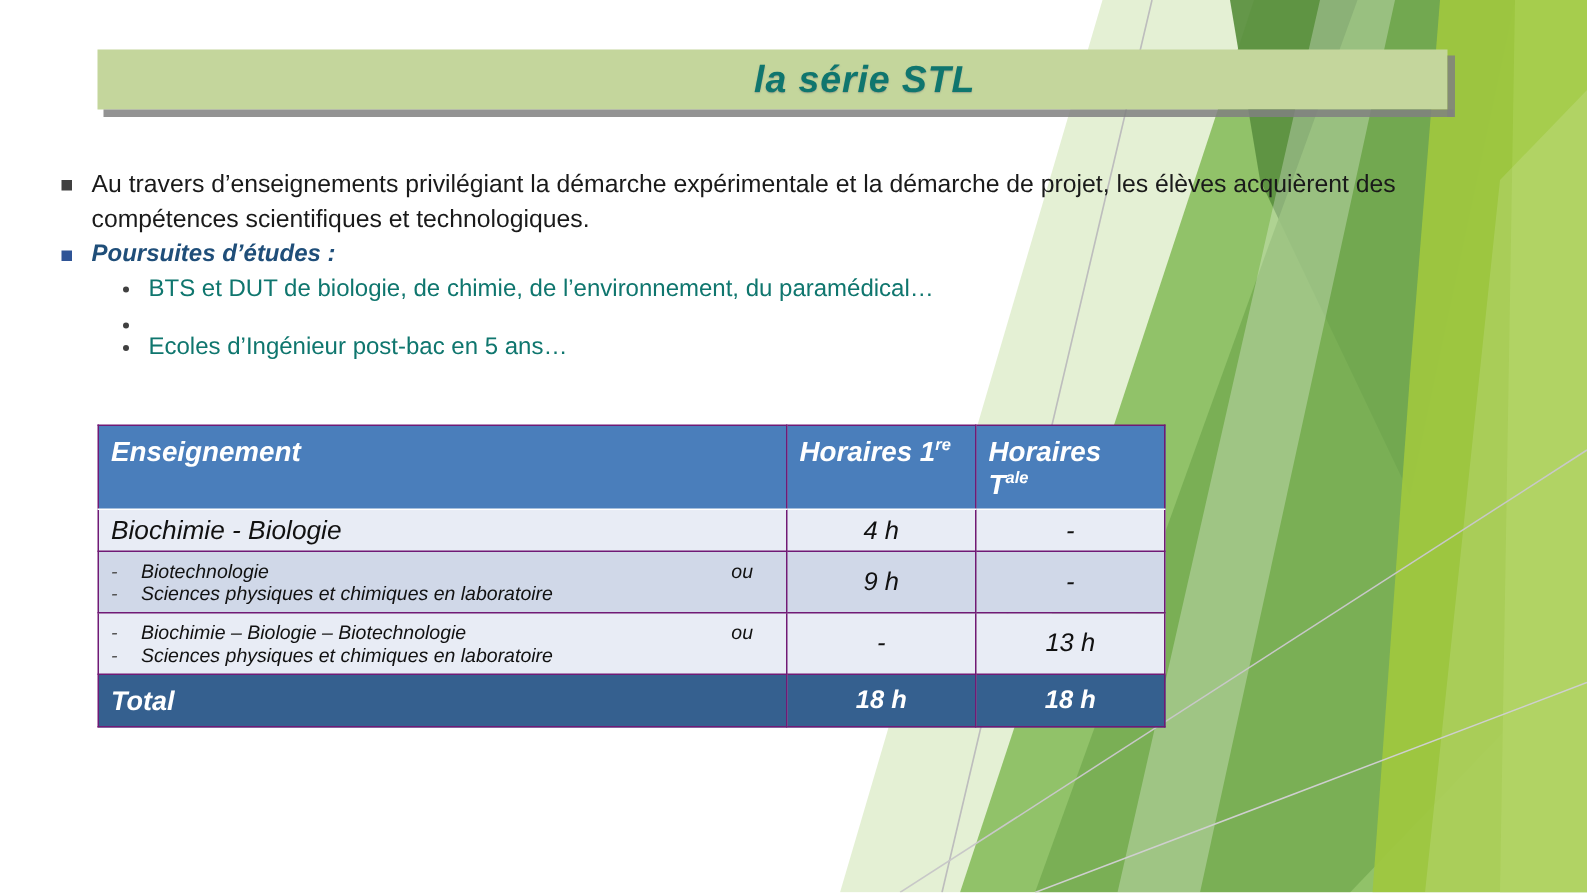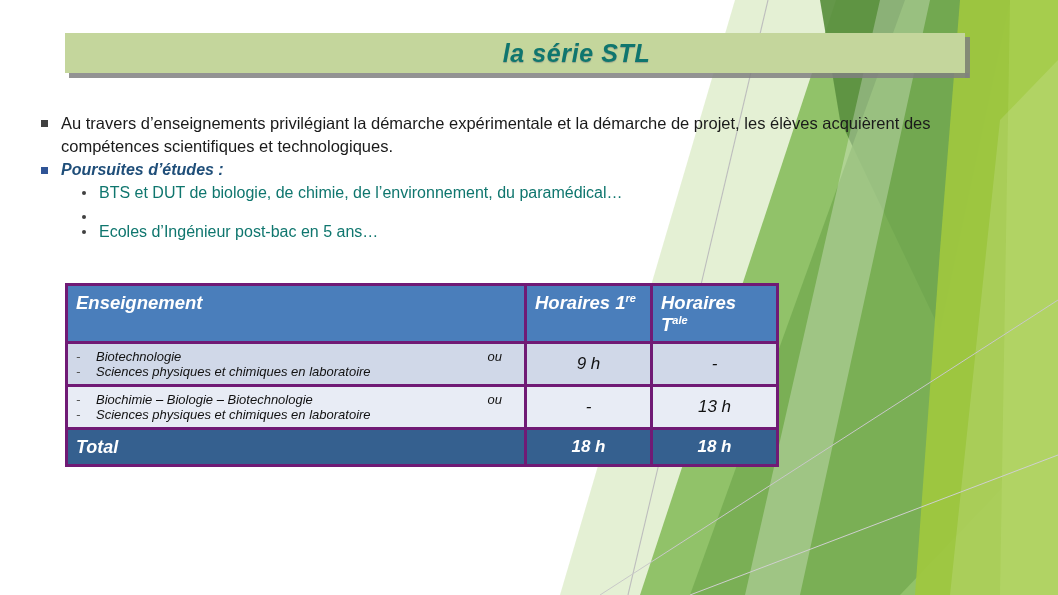--- a/index.html
+++ b/index.html
@@ -61,21 +61,21 @@
   }
   .sub-text{font-size:16px;color:#0f766e;line-height:1.38;}
 
   
   .tbl{
     position:absolute;left:65px;top:283px;width:711px;
     border-collapse:collapse;z-index:6;
     table-layout:fixed;
   }
   .tbl td,.tbl th{
-    border:3px solid #701a75;
+    border:1px solid #701a75;
     vertical-align:middle;
     padding:3px 8px;
   }
   .col-a{width:459px;}
   .col-b{width:126px;}
   .col-c{width:126px;}
 
   .thead td{
     background:#4a7ebb;color:#fff;font-weight:bold;font-style:italic;
     font-size:18.5px;vertical-align:top;padding-top:6px;height:46px;
@@ -171,20 +171,25 @@
         <col class="col-c">
     </colgroup>
     <tbody>
       <tr class="thead">
         <td>Enseignement</td>
         <td><span>Horaires 1</span><sup>re</sup></td>
         <td><span>Horaires</span><span class="t-ale"><span>T</span><sup>ale</sup></span></td>
       </tr>
 
 
+      <tr class="r-light">
+        <td class="cell-name">Biochimie - Biologie</td>
+        <td class="cell-val">4 h</td>
+        <td class="cell-val">-</td>
+      </tr>
 
       <tr class="r-dark">
         <td class="cell-sub">
           <div class="sub-line">
             <span class="dash">-</span>
             <span class="txt">Biotechnologie</span>
             <span class="ou">ou</span>
           </div>
           <div class="sub-line">
             <span class="dash">-</span>

